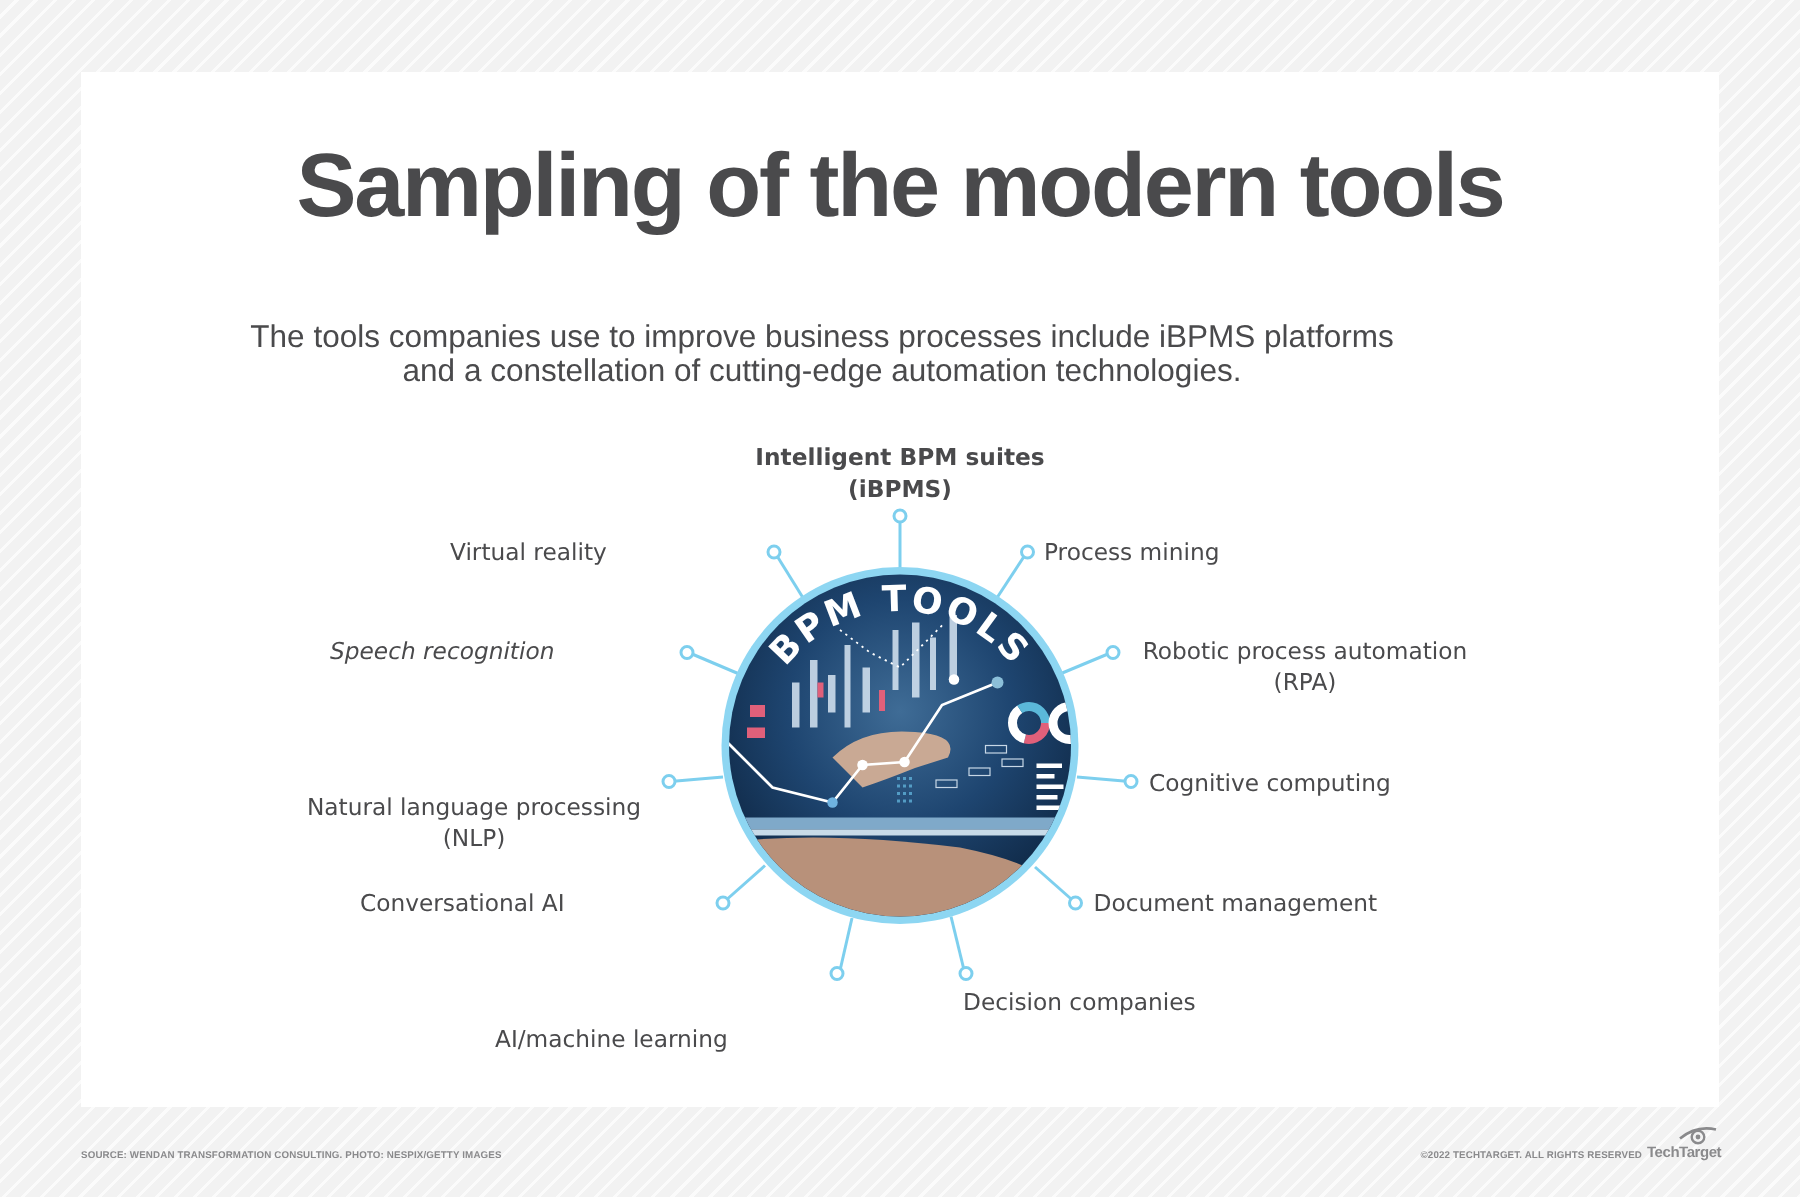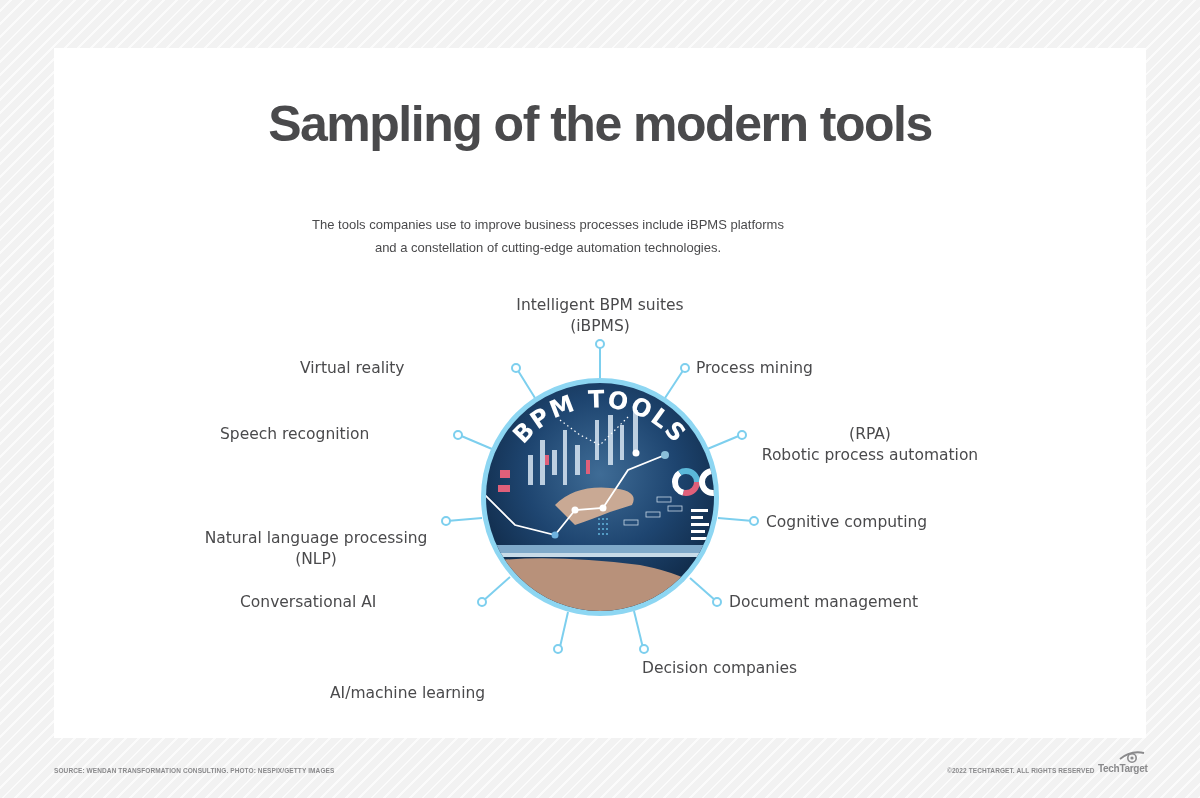--- a/index.html
+++ b/index.html
@@ -10,27 +10,27 @@
     font-family: "DejaVu Sans", sans-serif;
     color:#4a4a4c;
   }
   .card {
     position:absolute; left:54px; top:48px; width:1092px; height:690px;
     background:#ffffff;
   }
   .title {
     position:absolute; left:0; top:96px; width:1200px; text-align:center;
     font-family:"Liberation Sans", sans-serif; font-weight:bold;
-    font-size:50px; line-height:56px; color:#4a4a4c; letter-spacing:-1.5px;
+    font-size:60px; line-height:56px; color:#4a4a4c; letter-spacing:-1.5px;
   }
   .title div { white-space:nowrap; }
   .subtitle {
     position:absolute; left:0; top:213px; width:1096px; text-align:center;
     font-family:"Liberation Sans", sans-serif;
-    font-size:13px; line-height:23px; color:#4a4a4c;
+    font-size:21px; line-height:23px; color:#4a4a4c;
   }
   svg.diagram { position:absolute; left:0; top:0; }
   .label {
     position:absolute; font-family:"DejaVu Sans", sans-serif;
     font-size:15.5px; line-height:21px; color:#4a4a4c; white-space:nowrap;
   }
   .label.r { text-align:left; }
   .label.c { text-align:center; }
   .label.l { text-align:left; }
   .footer {
@@ -176,51 +176,51 @@
           <rect x="606" y="533" width="2" height="2"></rect>
       </g>
     </g>
 
     <text font-family="DejaVu Sans, sans-serif" font-weight="bold" font-size="24" fill="#ffffff" letter-spacing="2">
       <textPath href="#arcText" startOffset="50%" text-anchor="middle">BPM TOOLS</textPath>
     </text>
   </g>
 </svg>
 
-<div class="label c" style="left:480px; top:295px; width:240px;">
+<div class="label c" style="left:480px; top:295px; width:240px;font-weight:bold;">
   <div>Intelligent BPM suites</div>
   <div>(iBPMS)</div>
 </div>
 <div class="label l" style="left:696px; top:358px;">
   <div>Process mining</div>
 </div>
 <div class="label c" style="left:750px; top:424px; width:240px;">
+  <div>Robotic process automation</div>
   <div>(RPA)</div>
-  <div>Robotic process automation</div>
 </div>
 <div class="label l" style="left:766px; top:512px;">
   <div>Cognitive computing</div>
 </div>
 <div class="label l" style="left:729px; top:592px;">
   <div>Document management</div>
 </div>
 <div class="label l" style="left:642px; top:658px;">
   <div>Decision companies</div>
 </div>
 <div class="label r" style="left:330px; top:658px; width:228px;margin-top:25px;">
   <div>AI/machine learning</div>
 </div>
 <div class="label r" style="left:240px; top:592px; width:230px;">
   <div>Conversational AI</div>
 </div>
 <div class="label c" style="left:190px; top:528px; width:252px;">
   <div>Natural language processing</div>
   <div>(NLP)</div>
 </div>
-<div class="label r" style="left:220px; top:424px; width:227px;">
+<div class="label r" style="left:220px; top:424px; width:227px;font-style:italic;">
   <div>Speech recognition</div>
 </div>
 <div class="label r" style="left:300px; top:358px; width:204px;">
   <div>Virtual reality</div>
 </div>
 
 <div class="footer" style="left:54px;">SOURCE: WENDAN TRANSFORMATION CONSULTING. PHOTO: NESPIX/GETTY IMAGES</div>
 <div class="footer" style="left:947px;">©2022 TECHTARGET. ALL RIGHTS RESERVED</div>
 <div class="logo">
   <svg width="50" height="14" viewBox="0 0 50 14" style="position:absolute; left:0; top:0;">

